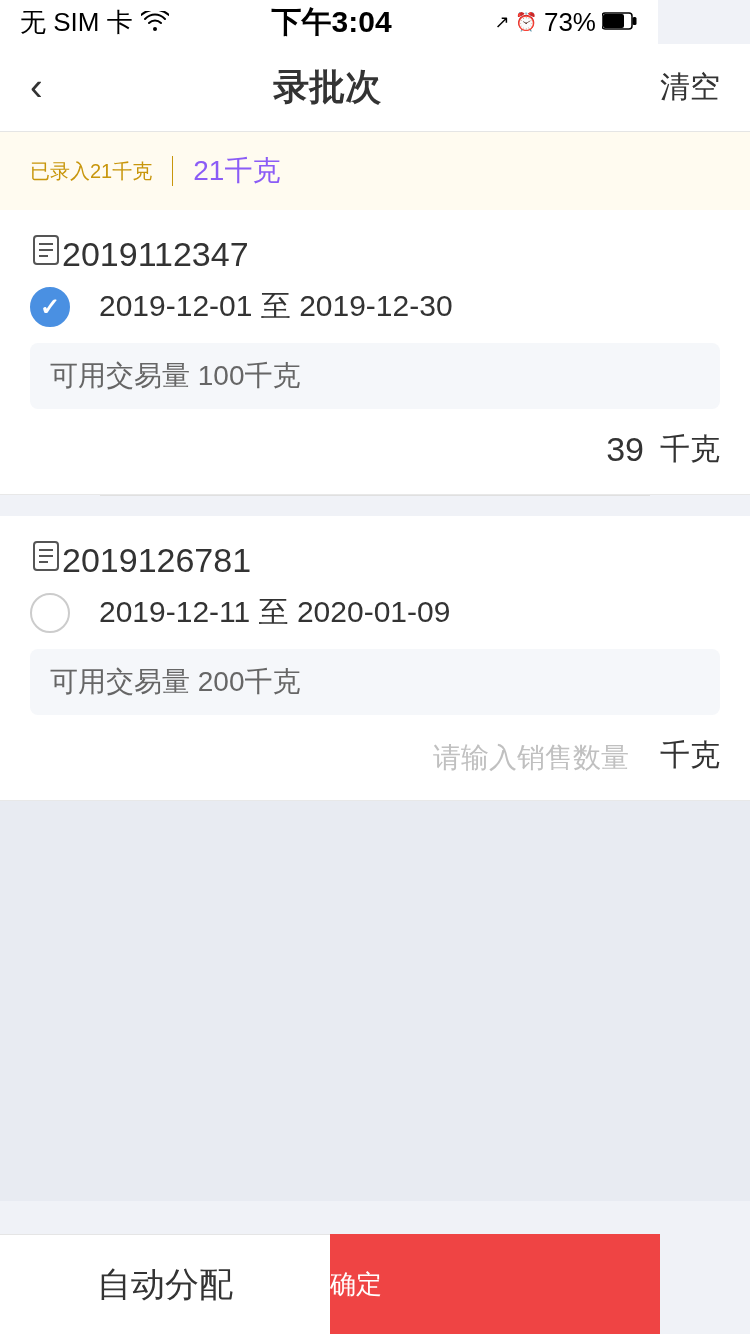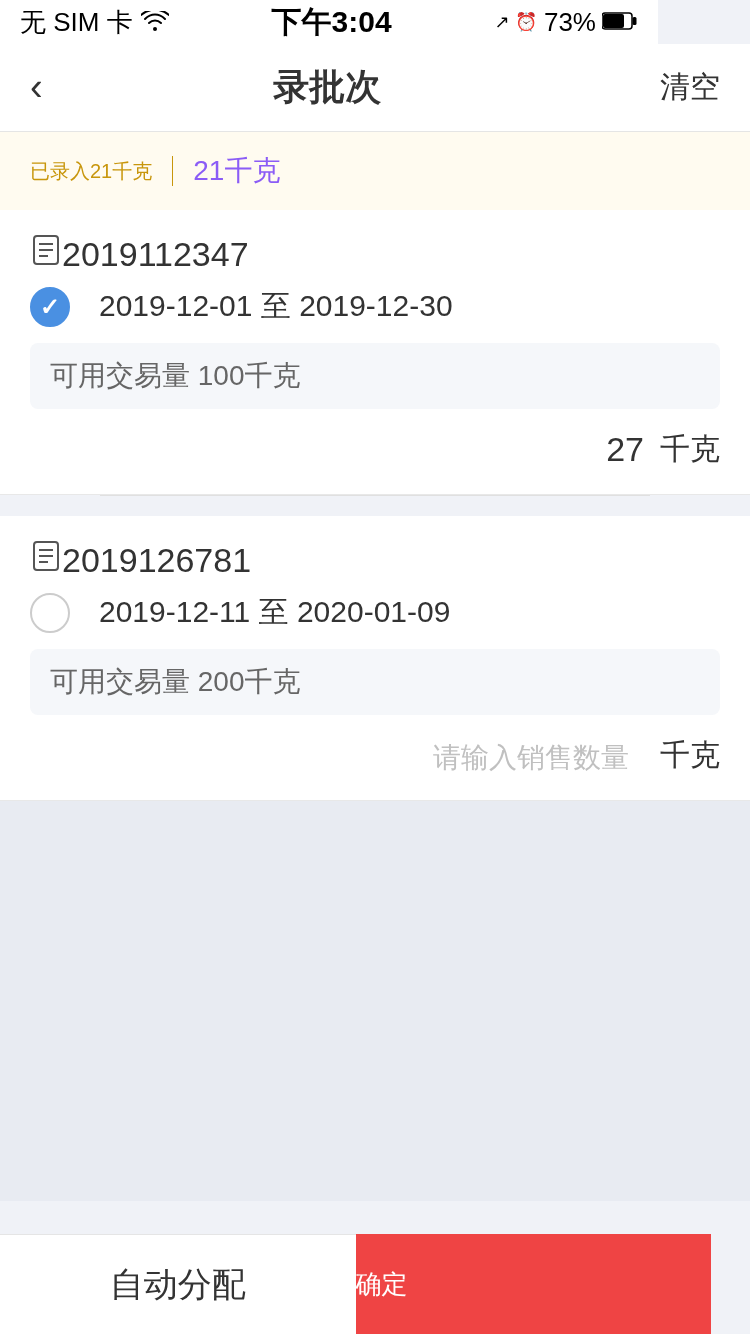--- a/index.html
+++ b/index.html
@@ -208,21 +208,21 @@
       flex: 1;
       background: #e8ebf2;
       min-height: 360px;
     }
 
     
     .bottom-buttons {
       position: fixed;
       bottom: 0;
       left: 0;
-      width: 711px;
+      width: 660px;
       height: 100px;
       display: flex;
     }
     .btn-auto {
       flex: 1;
       background: #fff;
       border: none;
       font-size: 34px;
       color: #333;
       display: flex;
@@ -296,21 +296,21 @@
       </span>
       <span class="batch-id">2019112347</span>
     </div>
     <div class="batch-date-row">
       <div class="radio-circle selected"></div>
       <span class="batch-date">2019-12-01 至 2019-12-30</span>
     </div>
     <div class="available-qty-box">可用交易量 100千克</div>
   </div>
   <div class="qty-input-row">
-    <span class="qty-value-display">27</span>
+    <span class="qty-value-display">39</span>
     <span class="qty-unit">千克</span>
   </div>
 </div>
 
 <div class="separator-line"></div>
 <div class="section-gap"></div>
 
 <div class="card">
   <div class="batch-item">
     <div class="batch-id-row">

